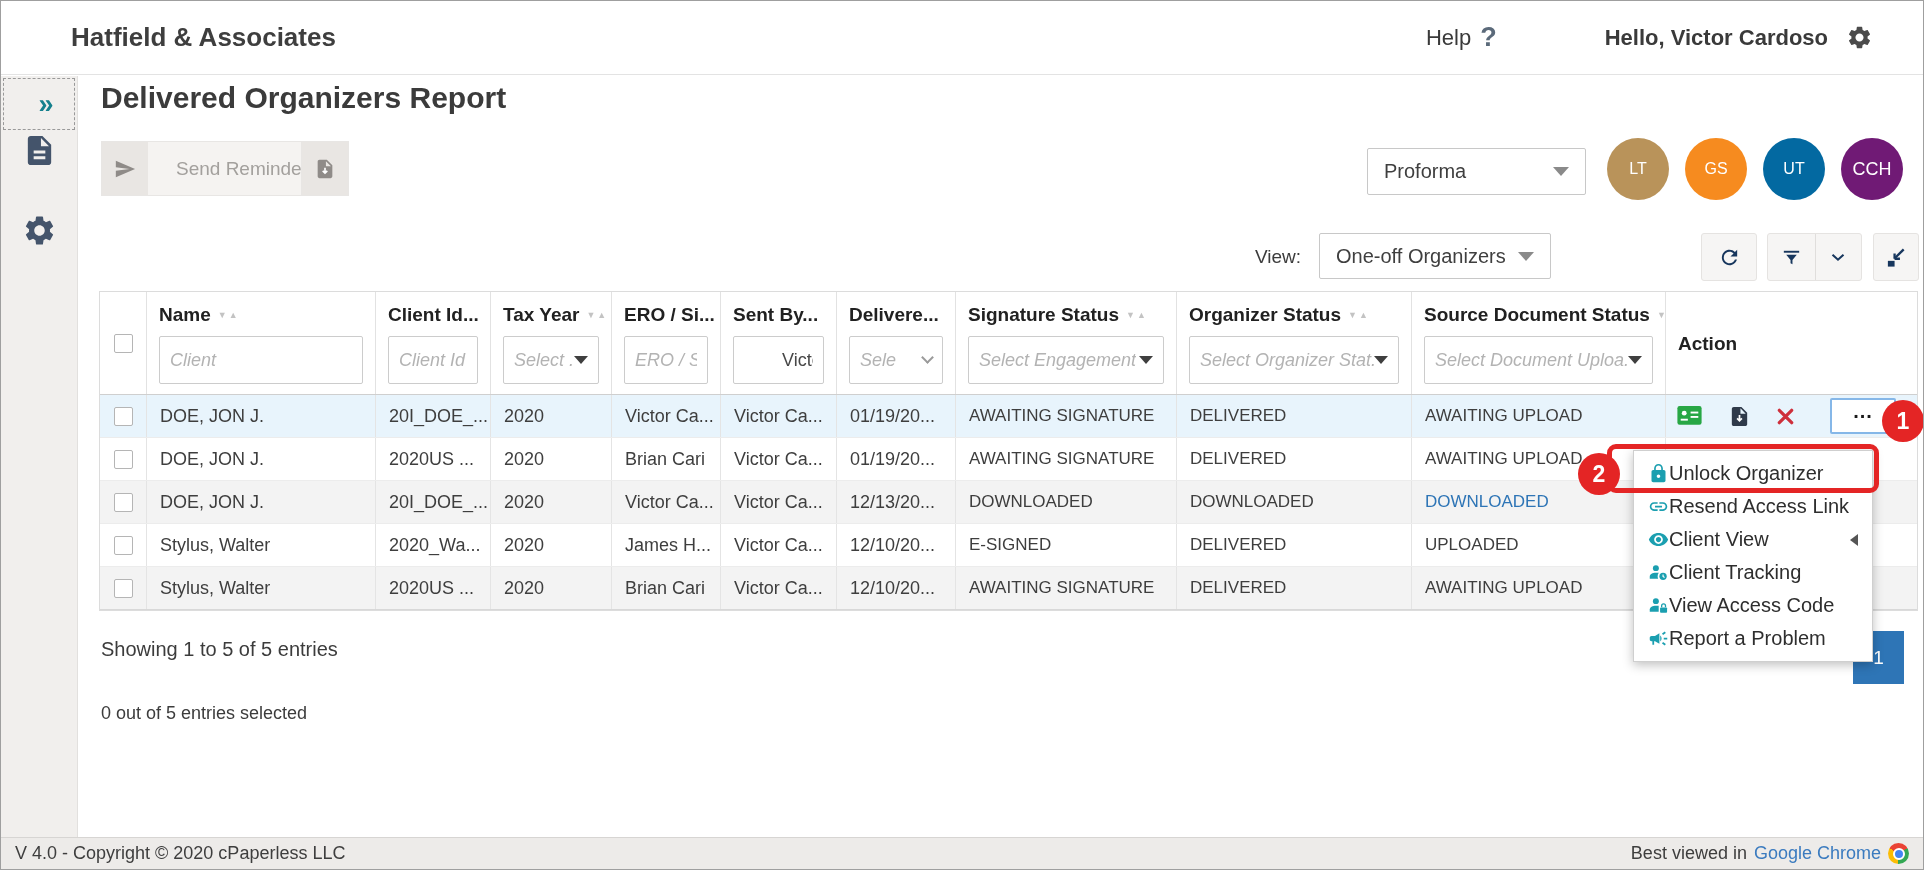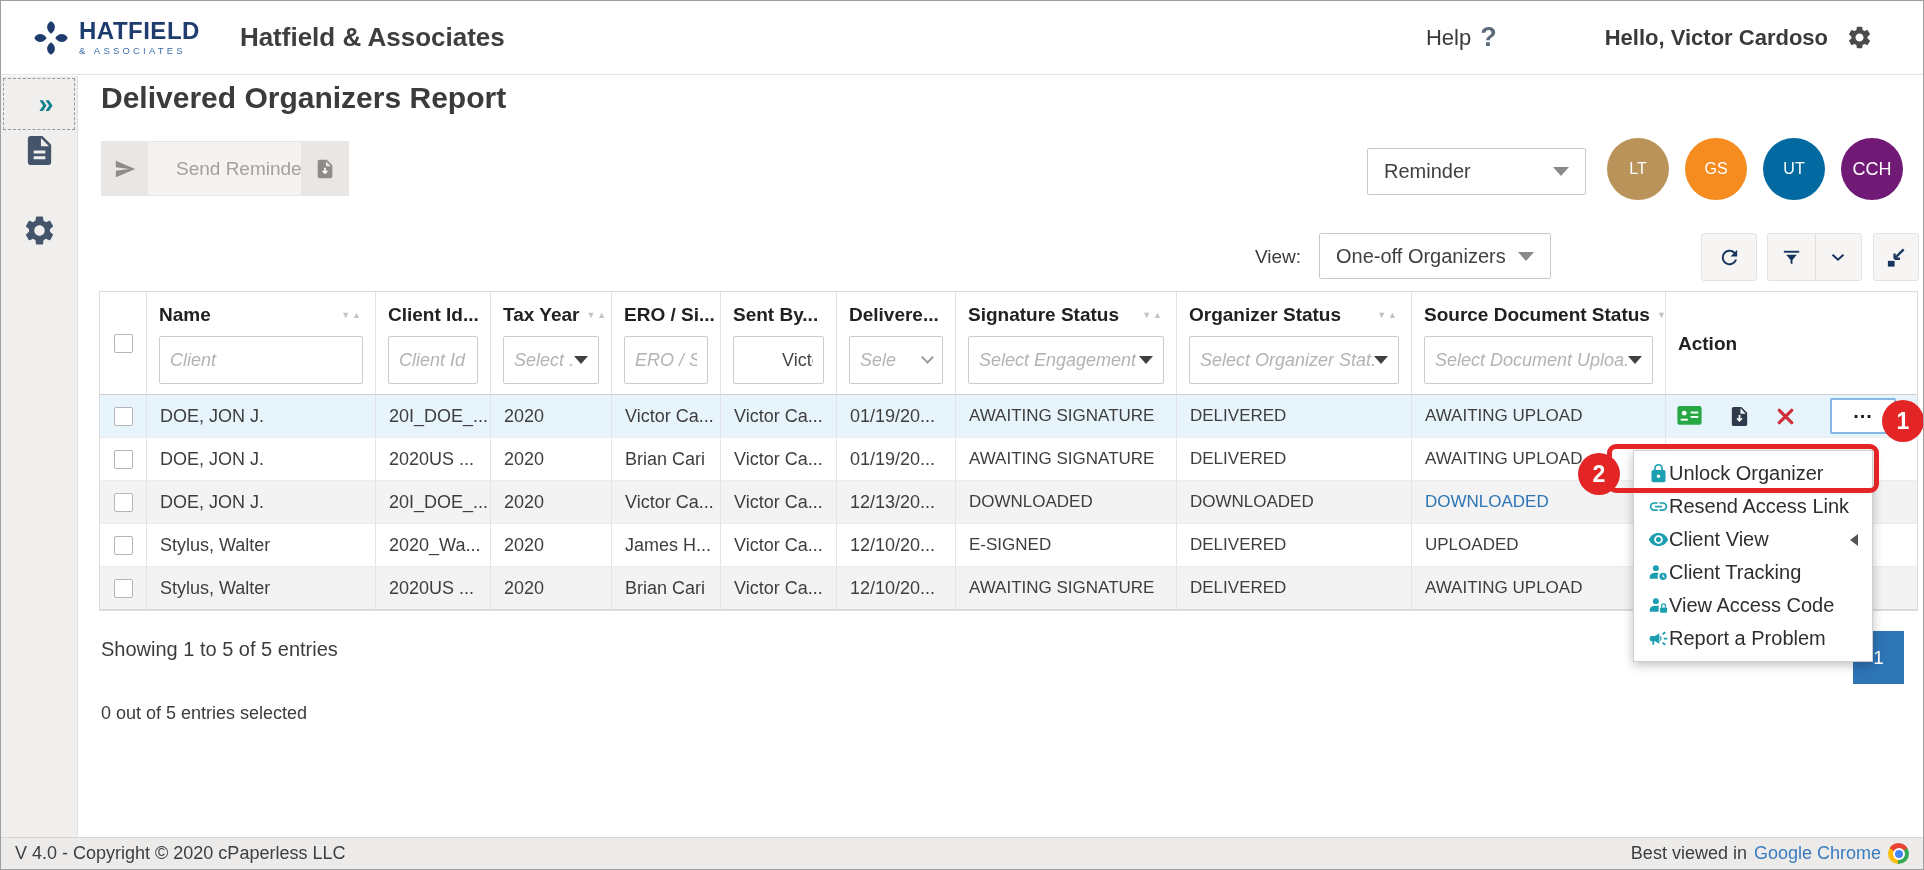--- a/index.html
+++ b/index.html
@@ -67,21 +67,21 @@
   .ib-group .half + .half { border-left:1px solid #e0dedc; }
   .ib-export { left:1872px; width:46px; }
 
   
   .gtable { position:absolute; left:98px; top:290px; width:1819px; border:1px solid #dcdcdc; background:#fff; }
   .cols { display:grid; grid-template-columns:47px 229px 115px 121px 109px 116px 119px 221px 235px 254px 251px; }
   .thead { border-bottom:1px solid #cfcfcf; }
   .hc { border-right:1px solid #e2e2e2; padding:12px 12px 10px 12px; overflow:hidden; }
   .hc:last-child { border-right:none; }
   .hc-check { display:flex; align-items:center; justify-content:center; padding:12px 0; }
-  .hlab { display:flex; align-items:center; gap:7px; font-size:19px; font-weight:bold; color:#212121; white-space:nowrap; cursor:pointer;justify-content:space-between; }
+  .hlab { display:flex; align-items:center; gap:7px; font-size:19px; font-weight:bold; color:#212121; white-space:nowrap; cursor:pointer; }
   .sort { font-size:9px; color:#c3c3c3; letter-spacing:2px; white-space:nowrap; }
   .fin { margin-top:10px; width:100%; height:48px; border:1px solid #ccc; border-radius:2px; padding:0 10px;
     font-size:18px; font-style:italic; color:#474747; font-family:"Liberation Sans",sans-serif; outline:none; }
   .fin::placeholder { color:#b3b3b3; font-style:italic; }
   .fin.value { font-style:normal;padding-left:48px; }
   .fsel { margin-top:10px; width:100%; height:48px; border:1px solid #ccc; border-radius:2px; padding:0 10px;
     display:flex; align-items:center; overflow:hidden; cursor:pointer; background:#fff; }
   .fsel .ph { font-size:18px; font-style:italic; color:#b3b3b3; white-space:nowrap; overflow:hidden; }
   .chev { margin-left:auto; width:9px; height:9px; border-right:2px solid #9a9a9a; border-bottom:2px solid #9a9a9a;
     transform:rotate(45deg); margin-top:-5px; flex:none; }
@@ -136,32 +136,20 @@
   .chrome { width:21px; height:21px; border-radius:50%; position:relative; flex:none;
     background:conic-gradient(from 60deg, #34a853 0 120deg, #fbbc05 120deg 240deg, #ea4335 240deg 360deg); }
   .chrome::after { content:""; position:absolute; inset:4.5px; background:#4285f4; border:2px solid #fff; border-radius:50%; }
 </style>
 </head>
 <body>
 
 <div class="page">
 
   <div class="app-header">
-    <div class="logo">
-      <svg class="logo-mark" viewBox="0 0 24 24" fill="currentColor">
-        <path d="M12 2c3 1.4 3.2 5.4 0 7.4C8.8 7.4 9 3.4 12 2z"></path>
-        <path d="M22 12c-1.4 3-5.4 3.2-7.4 0 2-3.2 6-3 7.4 0z"></path>
-        <path d="M12 22c-3-1.4-3.2-5.4 0-7.4 3.2 2 3 6 0 7.4z"></path>
-        <path d="M2 12c1.4-3 5.4-3.2 7.4 0-2 3.2-6 3-7.4 0z"></path>
-      </svg>
-      <span class="logo-text">
-        <span class="logo-brand">HATFIELD</span>
-        <span class="logo-sub">&amp; ASSOCIATES</span>
-      </span>
-    </div>
     <div class="app-title">Hatfield &amp; Associates</div>
     <div class="hdr-right">
       <div class="help">
         <span>Help</span>
         <span class="help-q">?</span>
       </div>
       <div class="greeting">Hello, Victor Cardoso</div>
       <svg class="hdr-gear" viewBox="0 0 24 24" fill="currentColor">
         <path d="M19.14 12.94c.04-.3.06-.61.06-.94 0-.32-.02-.64-.07-.94l2.03-1.58c.18-.14.23-.41.12-.61l-1.92-3.32c-.12-.22-.37-.29-.59-.22l-2.39.96c-.5-.38-1.03-.7-1.62-.94l-.36-2.54c-.04-.24-.24-.41-.48-.41h-3.84c-.24 0-.43.17-.47.41l-.36 2.54c-.59.24-1.13.57-1.62.94l-2.39-.96c-.22-.08-.47 0-.59.22L2.74 8.87c-.12.21-.08.47.12.61l2.03 1.58c-.05.3-.09.63-.09.94s.02.64.07.94l-2.03 1.58c-.18.14-.23.41-.12.61l1.92 3.32c.12.22.37.29.59.22l2.39-.96c.5.38 1.03.7 1.62.94l.36 2.54c.05.24.24.41.48.41h3.84c.24 0 .44-.17.47-.41l.36-2.54c.59-.24 1.13-.56 1.62-.94l2.39.96c.22.08.47 0 .59-.22l1.92-3.32c.12-.22.07-.47-.12-.61l-2.01-1.58zM12 15.6c-1.98 0-3.6-1.62-3.6-3.6s1.62-3.6 3.6-3.6 3.6 1.62 3.6 3.6-1.62 3.6-3.6 3.6z"></path>
       </svg>
@@ -197,21 +185,21 @@
   <div class="tbtn btn-down">
     <span class="ico">
       <svg viewBox="0 0 24 24" fill="currentColor">
         <path d="M14 2H6c-1.1 0-2 .9-2 2v16c0 1.1.9 2 2 2h12c1.1 0 2-.9 2-2V8l-6-6zm-1 1.5L18.5 9H13V3.5z"></path>
         <path d="M12 10.5v6M9.5 14l2.5 2.5L14.5 14" stroke="#fff" stroke-width="1.8" fill="none"></path>
       </svg>
     </span>
   </div>
 
   <div class="select-box sel-proforma">
-    <span>Reminder</span>
+    <span>Proforma</span>
     <span class="caret-gray"></span>
   </div>
   <div class="avatar av-0" style="background: rgb(185, 147, 90);">
       <span>LT</span>
     </div>
   <div class="avatar av-1" style="background: rgb(246, 139, 31);">
       <span>GS</span>
     </div>
   <div class="avatar av-2" style="background: #0369a1;">
       <span>UT</span>

